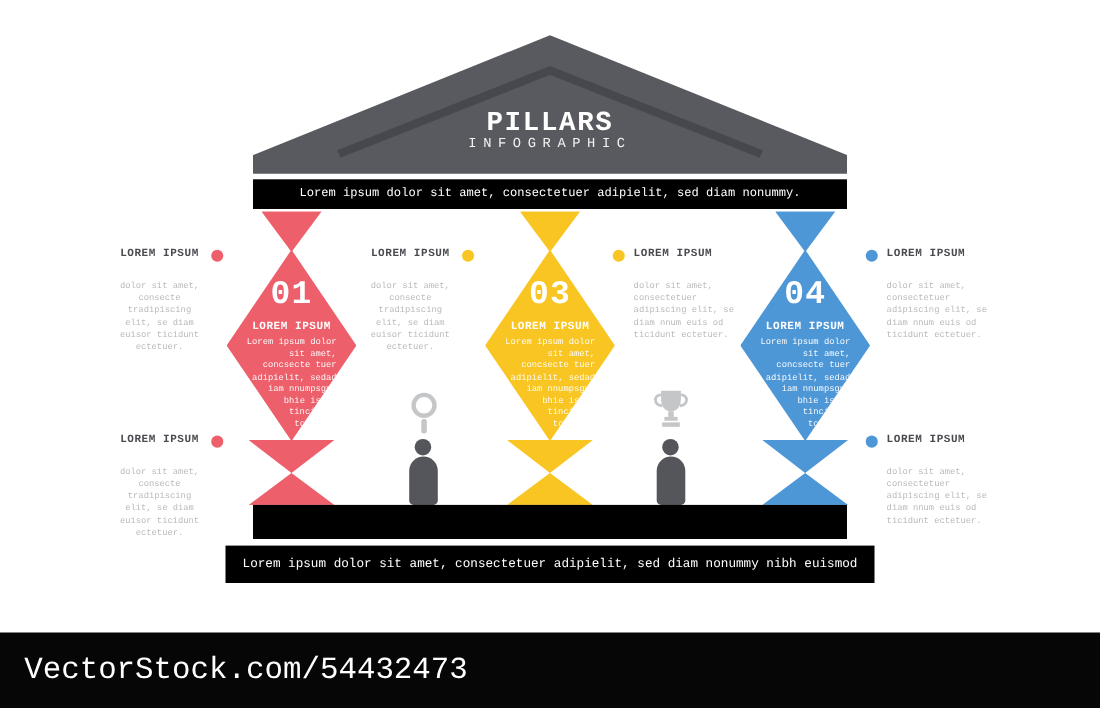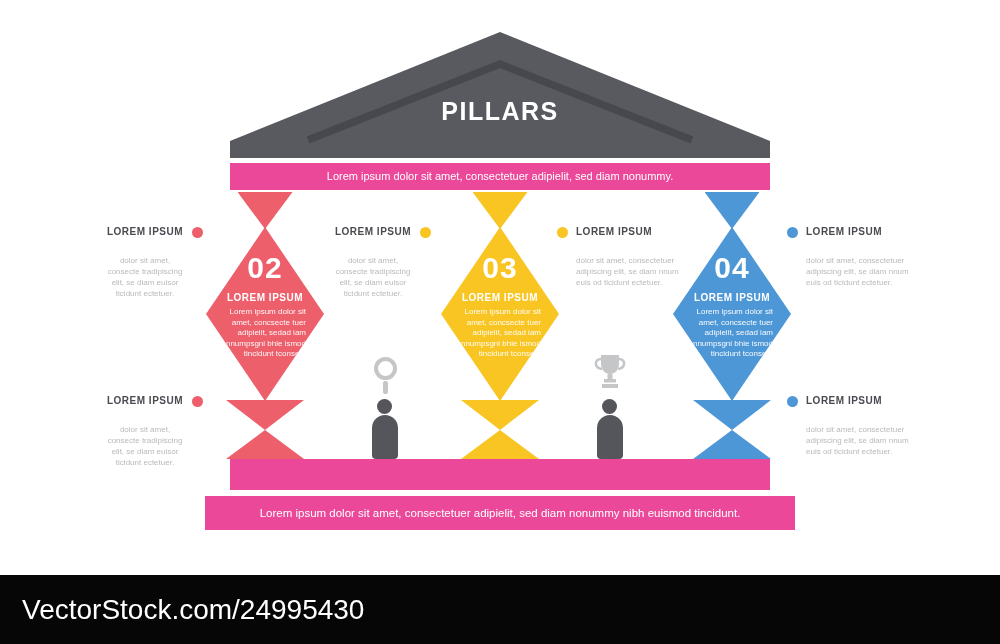--- a/index.html
+++ b/index.html
@@ -1,29 +1,29 @@
 <!DOCTYPE html>
 <html><head>
 <meta charset="utf-8">
 <style>
   * { margin:0; padding:0; box-sizing:border-box; }
   body { background:#ffffff; font-family:"Liberation Sans", sans-serif; }
-  .canvas { position:relative; width:1000px; height:644px; background:#ffffff; overflow:hidden; }
+  .canvas { position:relative; width:1000px; height:644px; background:#ffffff; overflow:hidden;font-family:Liberation Mono, monospace; }
 
   
   .pediment-svg { position:absolute; left:228px; top:28px; width:544px; height:132px; }
   .pediment-shape { fill:#595A5F; }
   .pediment-chevron { fill:none; stroke:#47484D; stroke-width:7.5; }
   .title-main { position:absolute; left:228px; top:97px; width:544px; text-align:center;
     color:#ffffff; font-size:25px; font-weight:bold; letter-spacing:1.5px; }
   .title-sub { position:absolute; left:228px; top:124px; width:544px; text-align:center;
     color:#f2f2f2; font-size:12.5px; letter-spacing:6px; }
 
   
-  .bar { position:absolute; background:#ec4899; color:#ffffff; text-align:center; }
+  .bar { position:absolute; background:#000000; color:#ffffff; text-align:center; }
   .top-bar { left:230px; top:163px; width:540px; height:27px; line-height:27px; font-size:11px; }
   .floor-bar { left:230px; top:459px; width:540px; height:31px; }
   .base-bar { left:205px; top:496px; width:590px; height:34px; line-height:34px; font-size:11.5px;text-align:center; }
 
   
   .pillar { position:absolute; top:192px; width:118px; display:flex; flex-direction:column; align-items:center; }
   .pillar-1 { left:206px; }
   .pillar-2 { left:441px; }
   .pillar-3 { left:673px; }
   .tri-top { width:55px; height:37px; clip-path:polygon(0 0, 100% 0, 50% 100%); }
@@ -78,27 +78,28 @@
 </head>
 <body>
 
 <div class="canvas">
 
   <svg class="pediment-svg" viewBox="0 0 544 132">
     <polygon class="pediment-shape" points="272,4 542,113 542,130 2,130 2,113"></polygon>
     <polyline class="pediment-chevron" points="80,112 272,36 464,112"></polyline>
   </svg>
   <div class="title-main">PILLARS</div>
+  <div class="title-sub">INFOGRAPHIC</div>
 
   <div class="bar top-bar">Lorem ipsum dolor sit amet, consectetuer adipielit, sed diam nonummy.</div>
 
   <div class="pillar pillar-1">
     <div class="tri-top" style="background-color: rgb(236, 95, 107);"></div>
     <div class="diamond" style="background-color: rgb(236, 95, 107);">
-      <div class="num">02</div>
+      <div class="num">01</div>
       <div class="d-head">LOREM IPSUM</div>
       <div class="d-body">Lorem ipsum dolor sit amet, concsecte tuer adipielit, sedad iam nnumpsgni bhie ismod tincidunt tconseq.</div>
     </div>
     <div class="hg-top" style="background-color: rgb(236, 95, 107);"></div>
     <div class="hg-bottom" style="background-color: rgb(236, 95, 107);"></div>
   </div>
 
   <div class="pillar pillar-2">
     <div class="tri-top" style="background-color: rgb(249, 197, 34);"></div>
     <div class="diamond" style="background-color: rgb(249, 197, 34);">
@@ -187,16 +188,16 @@
   </div>
   <div class="person person-2">
     <div class="head"></div>
     <div class="body"></div>
   </div>
 
   <div class="bar floor-bar"></div>
   <div class="bar base-bar">Lorem ipsum dolor sit amet, consectetuer adipielit, sed diam nonummy nibh euismod tincidunt.</div>
 
   <div class="watermark">
-    <span class="wm-site">VectorStock.com/24995430</span>
+    <span class="wm-site">VectorStock.com/54432473</span>
   </div>
 
 </div>
 
 </body></html>

